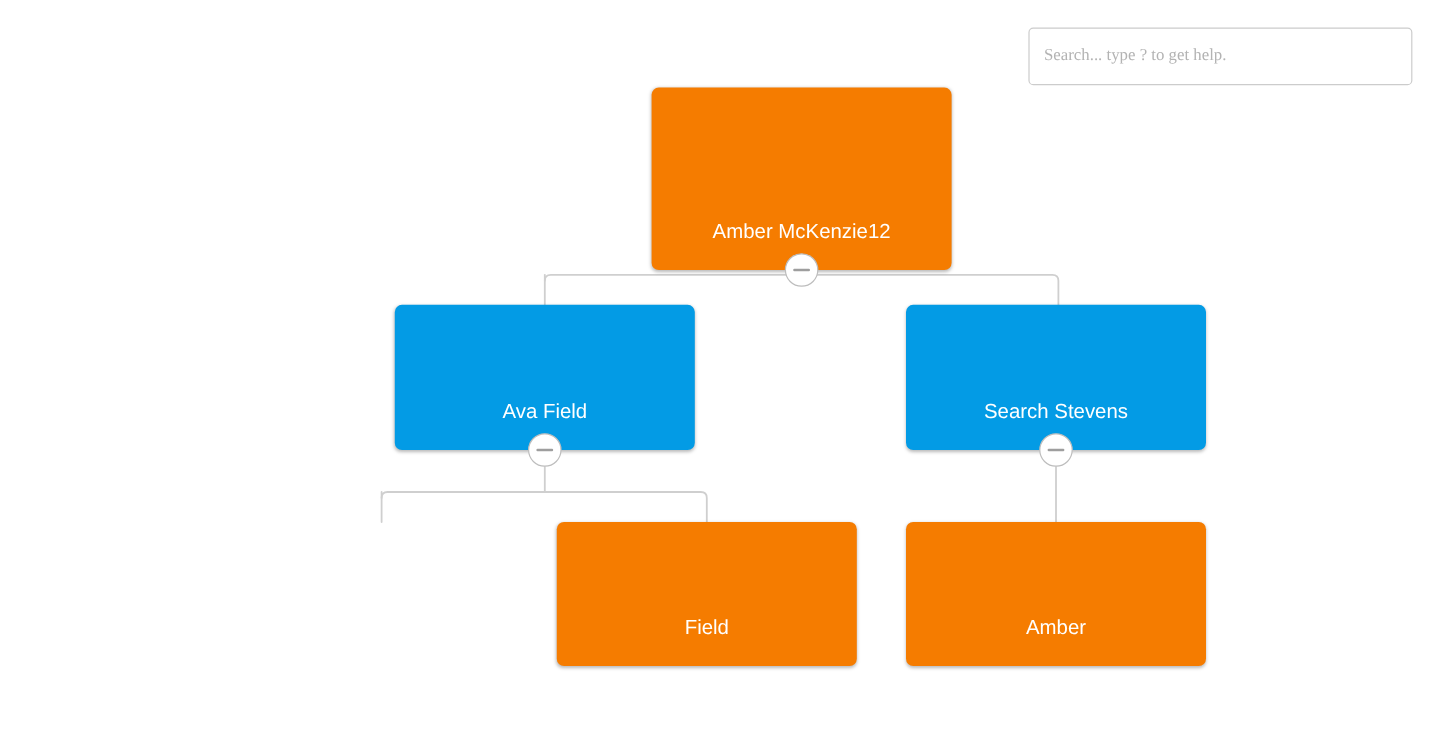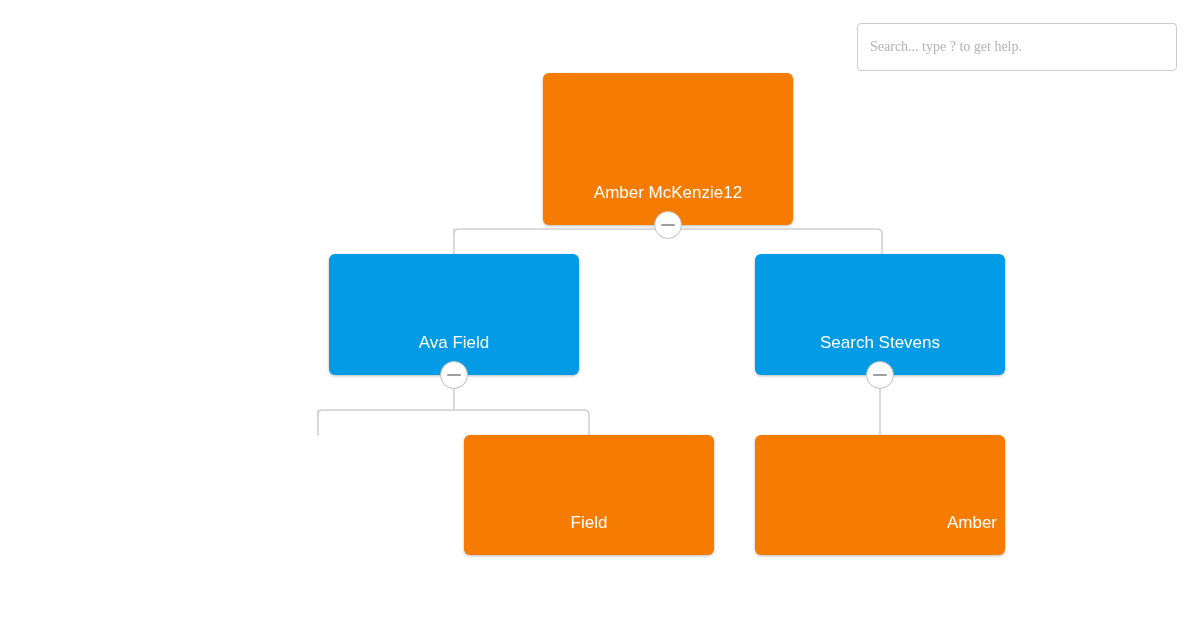--- a/index.html
+++ b/index.html
@@ -151,21 +151,21 @@
     <div class="toggle-btn">
       <div class="minus-glyph"></div>
     </div>
   </div>
 
 
   <div class="node orange" style="left:464px;top:435px;width:250px;height:120px;">
     <div class="node-title">Field</div>
   </div>
 
-  <div class="node orange" style="left:755px;top:435px;width:250px;height:120px;text-align:right;">
+  <div class="node orange" style="left:755px;top:435px;width:250px;height:120px;">
     <div class="node-title">Amber</div>
   </div>
 
 </div>
 
 <div id="search-bar">
   <input type="text" value="" placeholder="Search... type ? to get help." style="">
 </div>
 
 </body></html>

